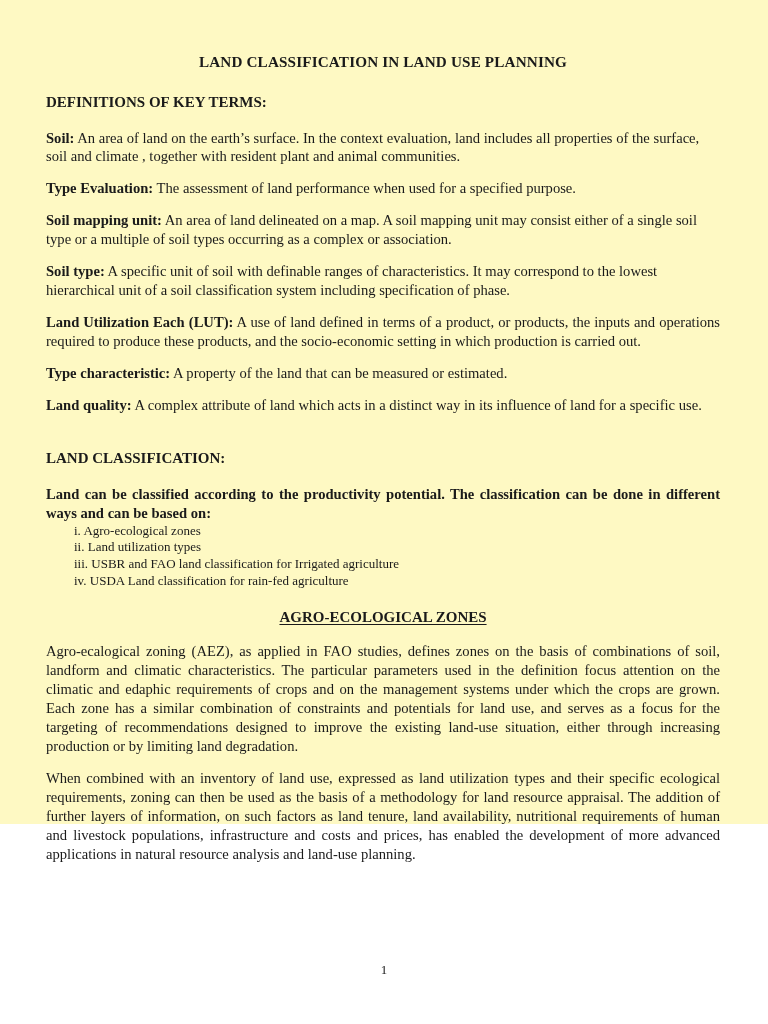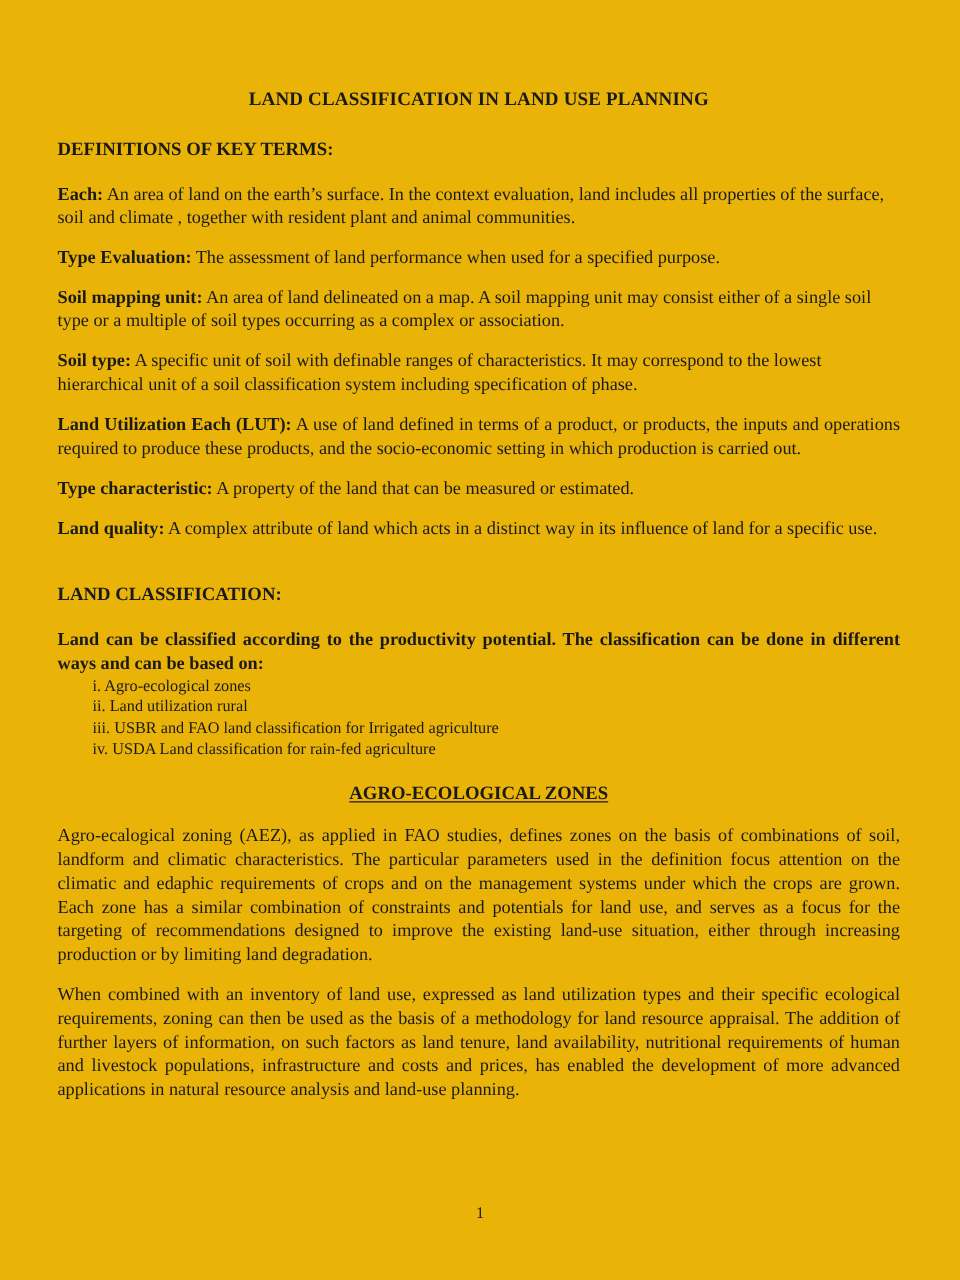--- a/index.html
+++ b/index.html
@@ -10,24 +10,24 @@
   body {
     width: 768px;
     height: 1024px;
     font-family: "Liberation Serif", "DejaVu Serif", serif;
     color: #1a1a1a;
     -webkit-font-smoothing: antialiased;
   }
   .page {
     position: relative;
     width: 768px;
-    height: 1024px;
+    height: 824px;
     box-sizing: border-box;
-    padding: 70px 48px 0 46px;
-    background: #eab308;
+    padding: 52px 48px 0 46px;
+    background: #fef9c3;
   }
   .doc-title {
     text-align: center;
     font-weight: bold;
     font-size: 15.2px;
     letter-spacing: 0.15px;
     margin: 0 0 22px 0;
     line-height: 1.25;
   }
   .section-head {
@@ -90,21 +90,21 @@
 </style>
 </head>
 <body>
 
 <div class="page">
 
   <h1 class="doc-title">LAND CLASSIFICATION IN LAND USE PLANNING</h1>
 
   <div class="section-head">DEFINITIONS OF KEY TERMS:</div>
 
-  <p class="body-text tight"><span class="term">Each:</span><span> An area of land on the earth’s surface. In the context evaluation, land includes all properties of the surface, soil and climate , together with resident plant and animal communities.</span></p>
+  <p class="body-text tight"><span class="term">Soil:</span><span> An area of land on the earth’s surface. In the context evaluation, land includes all properties of the surface, soil and climate , together with resident plant and animal communities.</span></p>
 
   <p class="body-text tight"><span class="term">Type Evaluation:</span><span> The assessment of land performance when used for a specified purpose.</span></p>
 
   <p class="body-text tight"><span class="term">Soil mapping unit:</span><span> An area of land delineated on a map. A soil mapping unit may consist either of a single soil type or a multiple of soil types occurring as a complex or association.</span></p>
 
   <p class="body-text tight"><span class="term">Soil type:</span><span> A specific unit of soil with definable ranges of characteristics. It may correspond to the lowest hierarchical unit of a soil classification system including specification of phase.</span></p>
 
   <p class="body-text justify tight"><span class="term">Land Utilization Each (LUT):</span><span> A use of land defined in terms of a product, or products, the inputs and operations required to produce these products, and the socio-economic setting in which production is carried out.</span></p>
 
   <p class="body-text tight"><span class="term">Type characteristic:</span><span> A property of the land that can be measured or estimated.</span></p>
@@ -112,21 +112,21 @@
   <p class="body-text tight"><span class="term">Land quality:</span><span> A complex attribute of land which acts in a distinct way in its influence of land for a specific use.</span></p>
 
   <div class="gap-lg"></div>
 
   <div class="section-head">LAND CLASSIFICATION:</div>
 
   <p class="body-text justify" style="margin-bottom:0;font-weight:bold;">Land can be classified according to the productivity potential. The classification can be done in different ways and can be based on:</p>
 
   <ul class="roman-list">
     <li>i. Agro-ecological zones</li>
-    <li>ii. Land utilization rural</li>
+    <li>ii. Land utilization types</li>
     <li>iii. USBR and FAO land classification for Irrigated agriculture</li>
     <li>iv. USDA Land classification for rain-fed agriculture</li>
   </ul>
 
   <div class="gap-sm"></div>
 
   <div class="section-head-underline">AGRO-ECOLOGICAL ZONES</div>
 
 
   <p class="body-text justify">Agro-ecalogical zoning (AEZ), as applied in FAO studies, defines zones on the basis of combinations of soil, landform and climatic characteristics. The particular parameters used in the definition focus attention on the climatic and edaphic requirements of crops and on the management systems under which the crops are grown. Each zone has a similar combination of constraints and potentials for land use, and serves as a focus for the targeting of recommendations designed to improve the existing land-use situation, either through increasing production or by limiting land degradation.</p>

